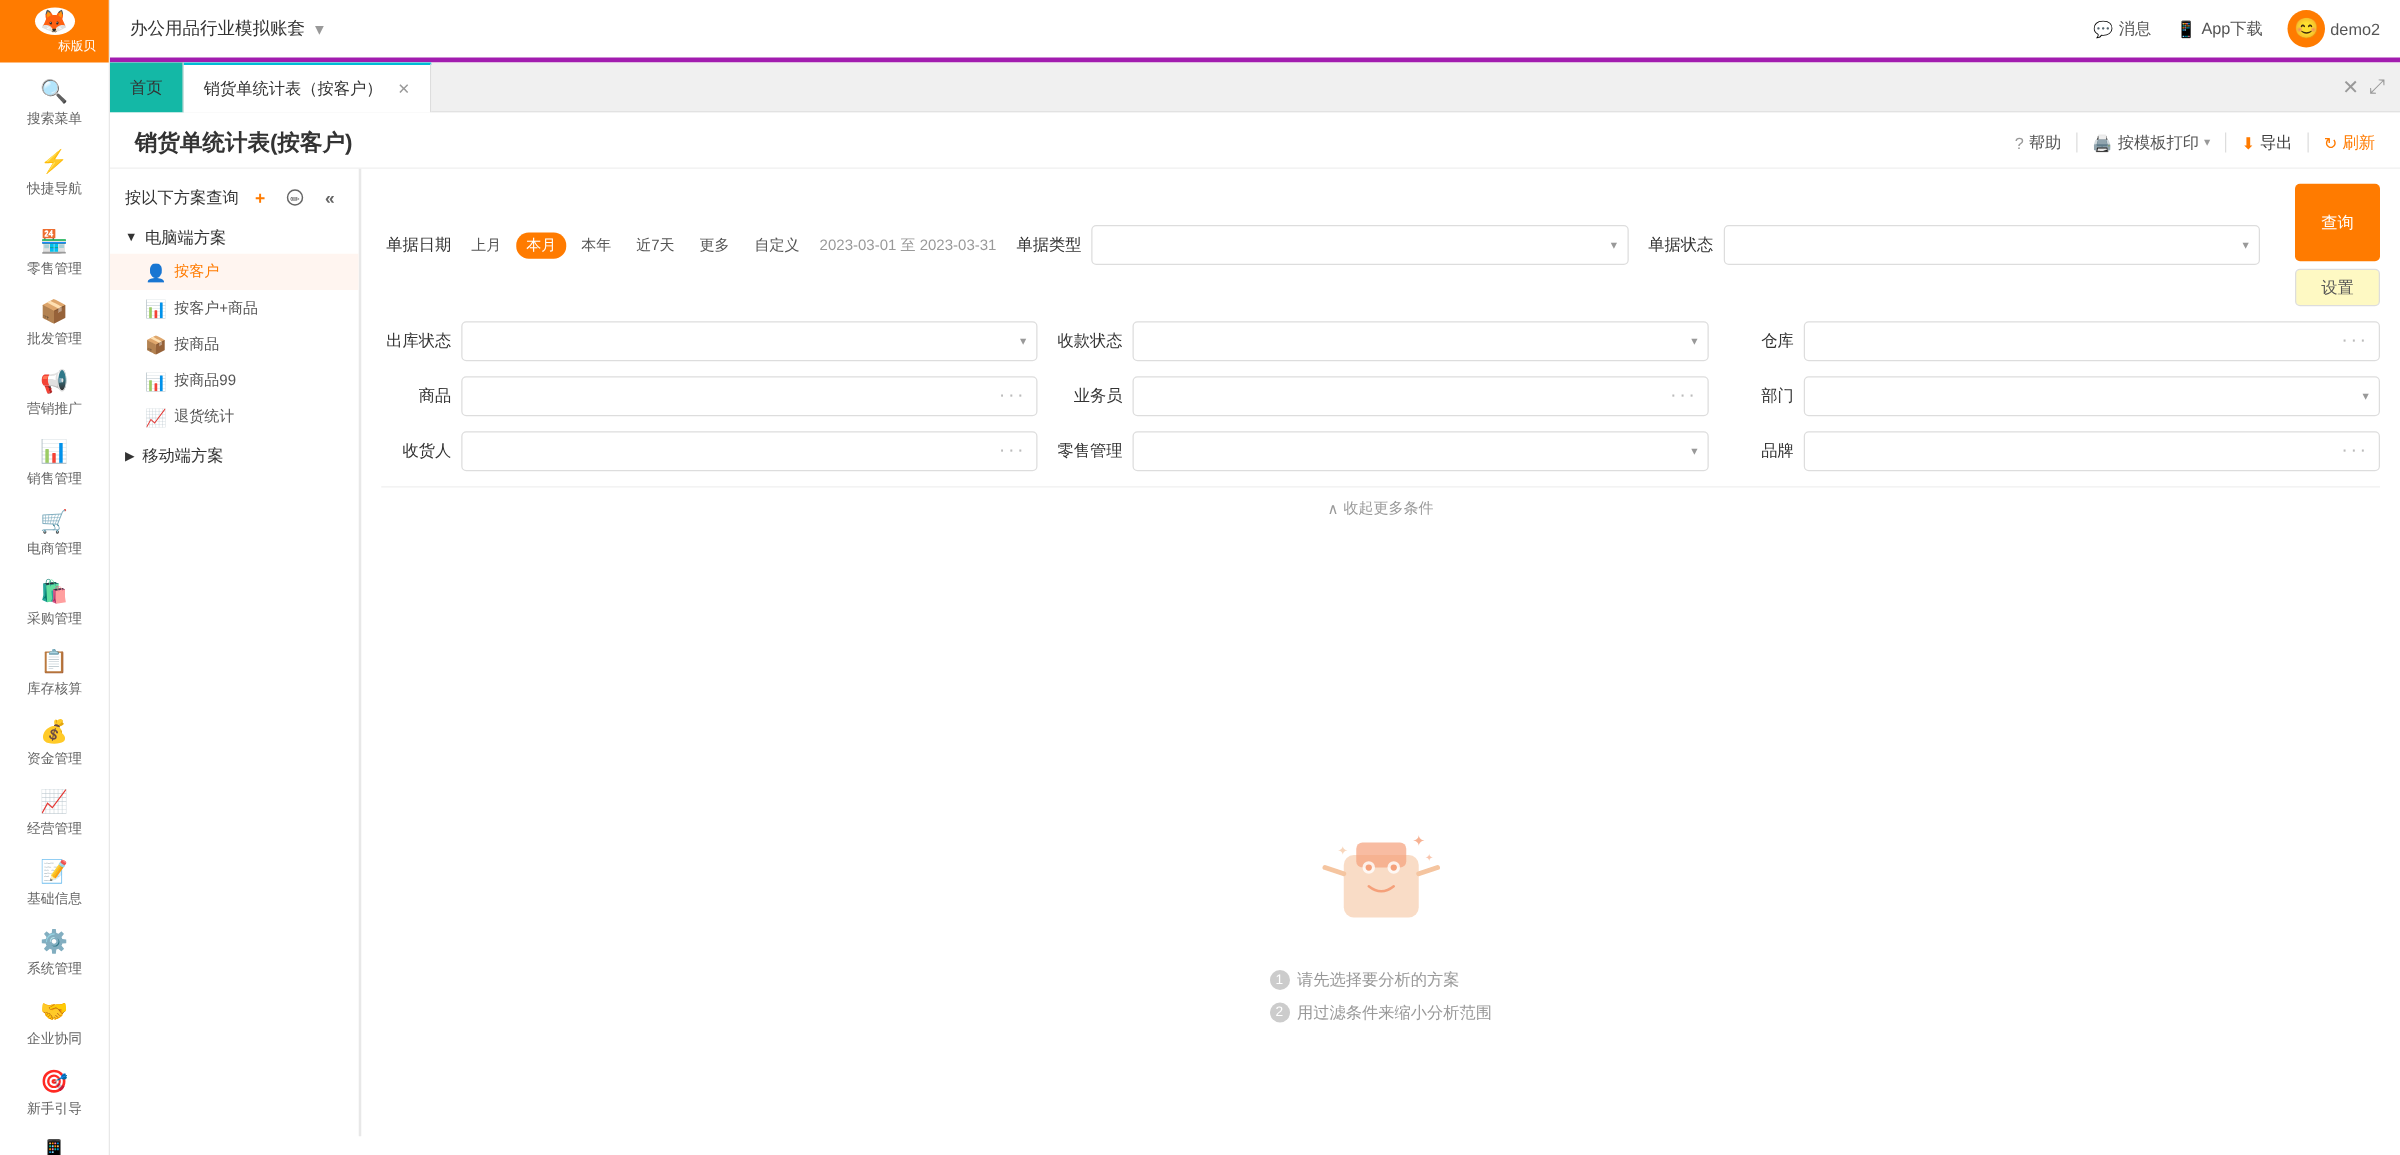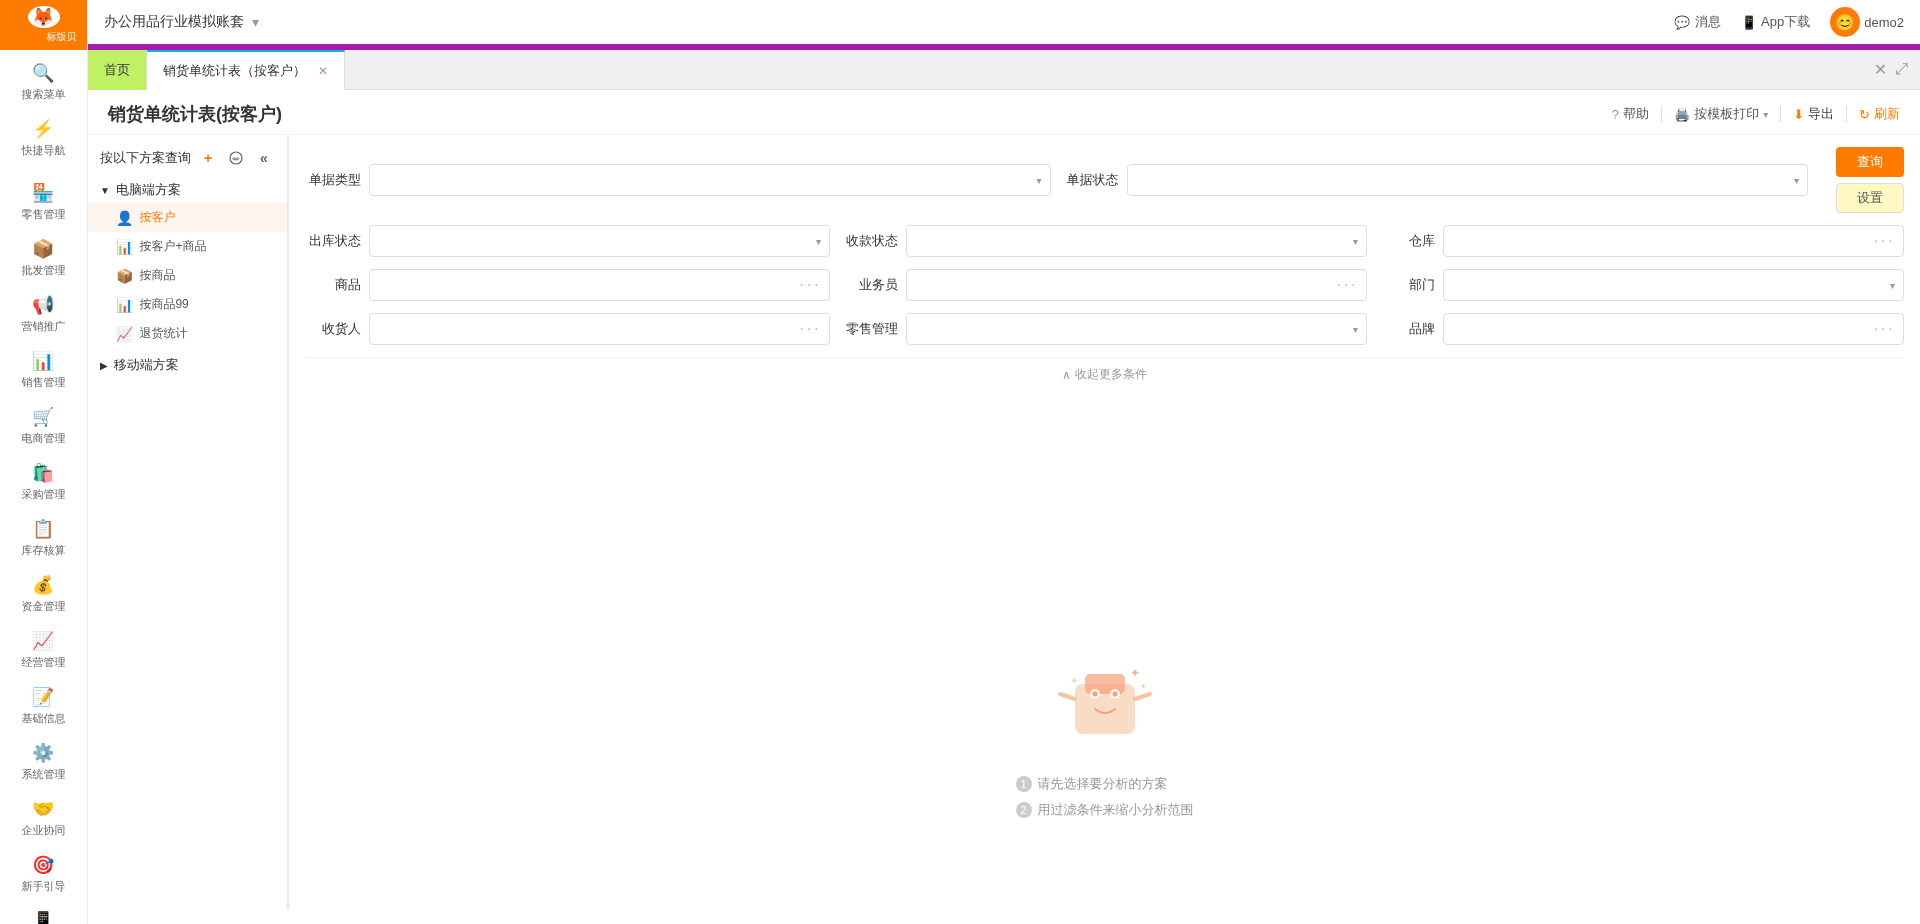--- a/index.html
+++ b/index.html
@@ -13,32 +13,32 @@
     .sidebar-nav { width: 100%; display: flex; flex-direction: column; align-items: center; padding: 4px 0; overflow-y: auto; flex: 1; }
     .sidebar-item { width: 100%; display: flex; flex-direction: column; align-items: center; padding: 8px 4px; cursor: pointer; font-size: 12px; color: #666; transition: background 0.2s; }
     .sidebar-item .s-icon { font-size: 18px; margin-bottom: 3px; }
     .sidebar-item-label { font-size: 11px; text-align: center; }
     .sidebar-divider { width: 60%; height: 1px; background: #eee; margin: 4px 0; }
 
     
     .main { flex: 1; display: flex; flex-direction: column; overflow: hidden; }
 
     
-    .top-header { height: 50px; background: #fff; border-bottom: 6px solid #a21caf; display: flex; align-items: center; padding: 0 16px; justify-content: space-between; flex-shrink: 0; }
+    .top-header { height: 50px; background: #fff; border-bottom: 4px solid #a21caf; display: flex; align-items: center; padding: 0 16px; justify-content: space-between; flex-shrink: 0; }
     .header-left { display: flex; align-items: center; gap: 8px; }
     .header-title { font-size: 14px; color: #333; }
     .header-dropdown { font-size: 14px; color: #999; cursor: pointer; }
     .header-right { display: flex; align-items: center; gap: 20px; }
     .header-action { display: flex; align-items: center; gap: 4px; font-size: 13px; color: #555; cursor: pointer; }
     .user-avatar { width: 30px; height: 30px; border-radius: 50%; background: #ff7b00; display: flex; align-items: center; justify-content: center; color: #fff; font-size: 12px; overflow: hidden; }
 
     
     .tab-bar { height: 40px; background: #f0f0f0; display: flex; align-items: center; border-bottom: 1px solid #ddd; flex-shrink: 0; }
     .tab { height: 40px; display: flex; align-items: center; padding: 0 16px; font-size: 13px; cursor: pointer; border-right: 1px solid #ddd; gap: 8px; }
-    .tab.home { background: #bef264; color: #333; }
+    .tab.home { background: #14b8a6; color: #333; }
     .tab.active { background: #fff; color: #333; border-top: 2px solid #00bcd4; align-items: center; }
     .tab .tab-close { font-size: 12px; color: #999; cursor: pointer; margin-left: 4px; }
     .maximize-btn { margin-left: auto; padding: 0 12px; display: flex; gap: 8px; }
     .maximize-btn span { cursor: pointer; color: #999; font-size: 16px; }
 
     
     .page-content { flex: 1; overflow-y: auto; background: #fff; }
 
     
     .page-header { display: flex; align-items: center; justify-content: space-between; padding: 12px 20px 8px; border-bottom: 1px solid #f0f0f0; }
@@ -73,21 +73,21 @@
     .filter-control-icon { color: #999; font-size: 12px; }
     .filter-control-dots { color: #bbb; font-size: 16px; letter-spacing: 2px; }
     
     .date-filter { display: flex; align-items: center; gap: 4px; }
     .date-shortcuts { display: flex; gap: 4px; align-items: center; }
     .date-btn { padding: 2px 8px; font-size: 12px; border-radius: 3px; cursor: pointer; color: #555; }
     .date-btn.active { background: #ff7b00; color: #fff; border-radius: 10px; }
     .date-range { font-size: 12px; color: #999; margin-left: 4px; }
 
     .action-buttons { display: flex; flex-direction: column; gap: 6px; margin-left: 16px; flex-shrink: 0; }
-    .btn-query { background: #ff7b00; color: #fff; border: none; border-radius: 4px; padding: 6px 20px; font-size: 13px; cursor: pointer; }
+    .btn-query { background: #ff7b00; color: #fff; border: none; border-radius: 4px; padding: 22px 20px; font-size: 13px; cursor: pointer; }
     .btn-settings { background: #fef9c3; color: #555; border: 1px solid #ddd; border-radius: 4px; padding: 5px 20px; font-size: 13px; cursor: pointer; }
 
     .collapse-bar { text-align: center; padding: 8px; border-top: 1px solid #f0f0f0; margin-top: 4px; }
     .collapse-btn { font-size: 12px; color: #999; cursor: pointer; display: inline-flex; align-items: center; gap: 4px; }
 
     
     .empty-state { display: flex; flex-direction: column; align-items: center; justify-content: center; height: 360px; gap: 16px; }
     .empty-illustration { width: 120px; height: 120px; position: relative; }
     .empty-illustration svg { width: 100%; height: 100%; }
     .empty-tips { display: flex; flex-direction: column; gap: 8px; }
@@ -291,20 +291,34 @@
             <span>移动端方案</span>
           </div>
         </div>
       </div>
 
       <div style="flex:1; display:flex; flex-direction:column; border-left:1px solid #e8e8e8;">
 
         <div class="filter-panel">
 
           <div class="filter-row">
+            <div class="filter-item" style="flex:none;">
+              <span class="filter-label">单据日期</span>
+              <div class="date-filter">
+                <div class="date-shortcuts">
+                  <span class="date-btn">上月</span>
+                  <span class="date-btn active">本月</span>
+                  <span class="date-btn">本年</span>
+                  <span class="date-btn">近7天</span>
+                  <span class="date-btn">更多</span>
+                  <span class="date-btn">自定义</span>
+                </div>
+                <span class="date-range">2023-03-01 至 2023-03-31</span>
+              </div>
+            </div>
 
             <div class="filter-item">
               <span class="filter-label">单据类型</span>
               <div class="filter-control">
                 <span class="filter-control-placeholder"></span>
                 <span class="filter-control-icon chevron">▾</span>
               </div>
             </div>
 
             <div class="filter-item">

